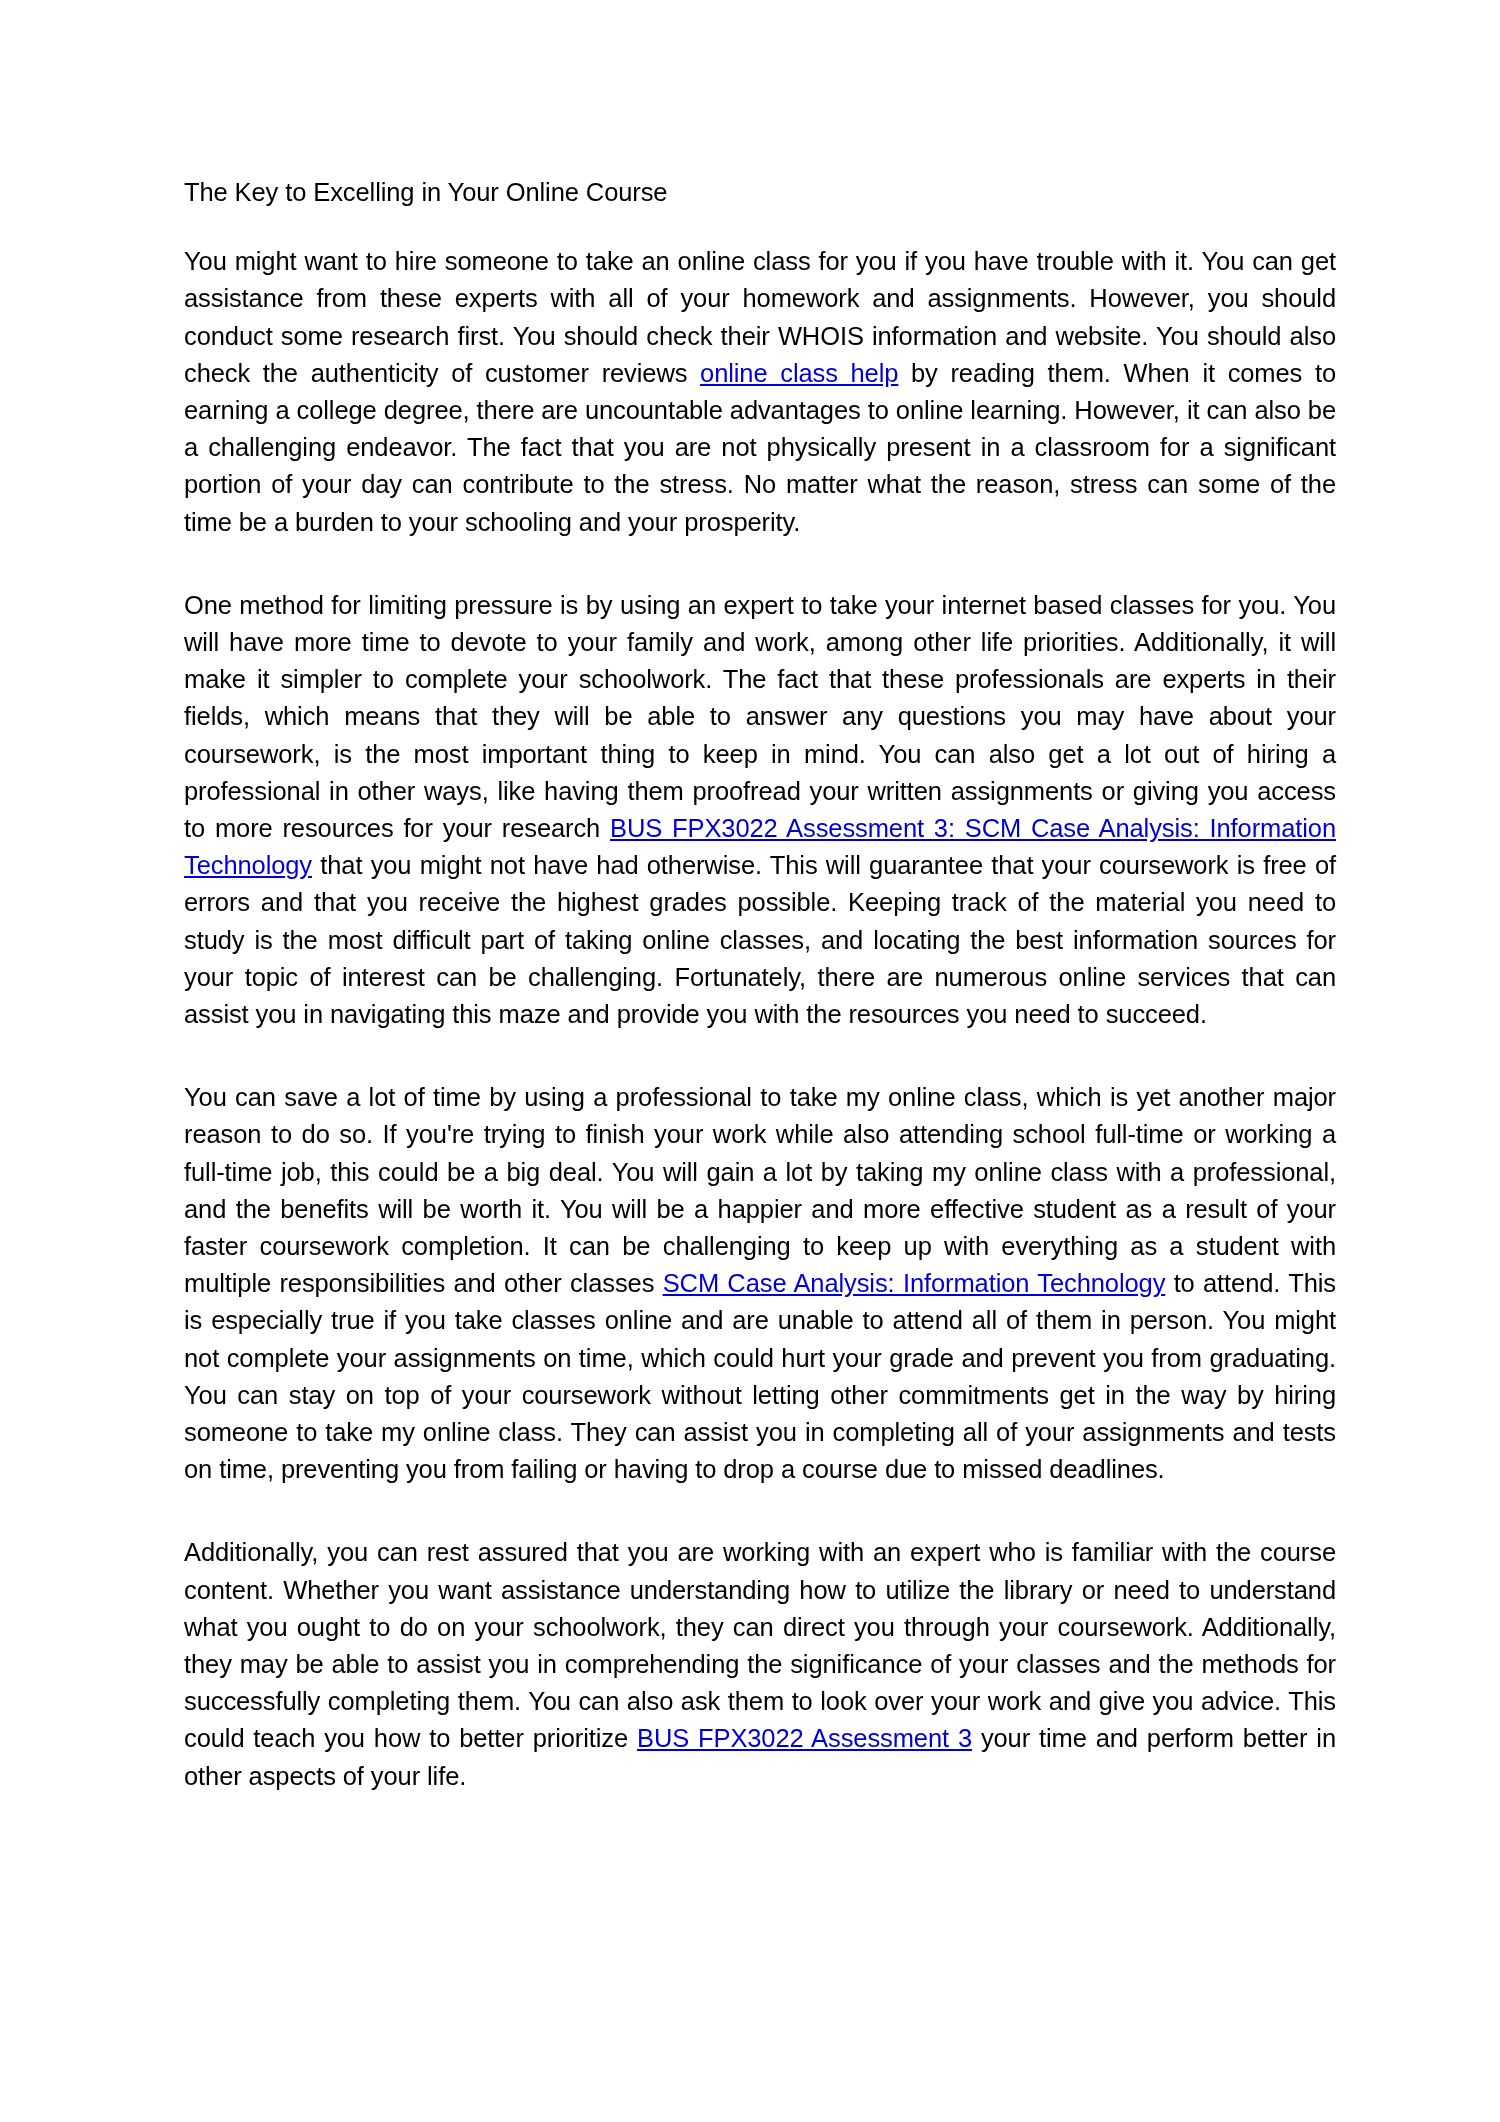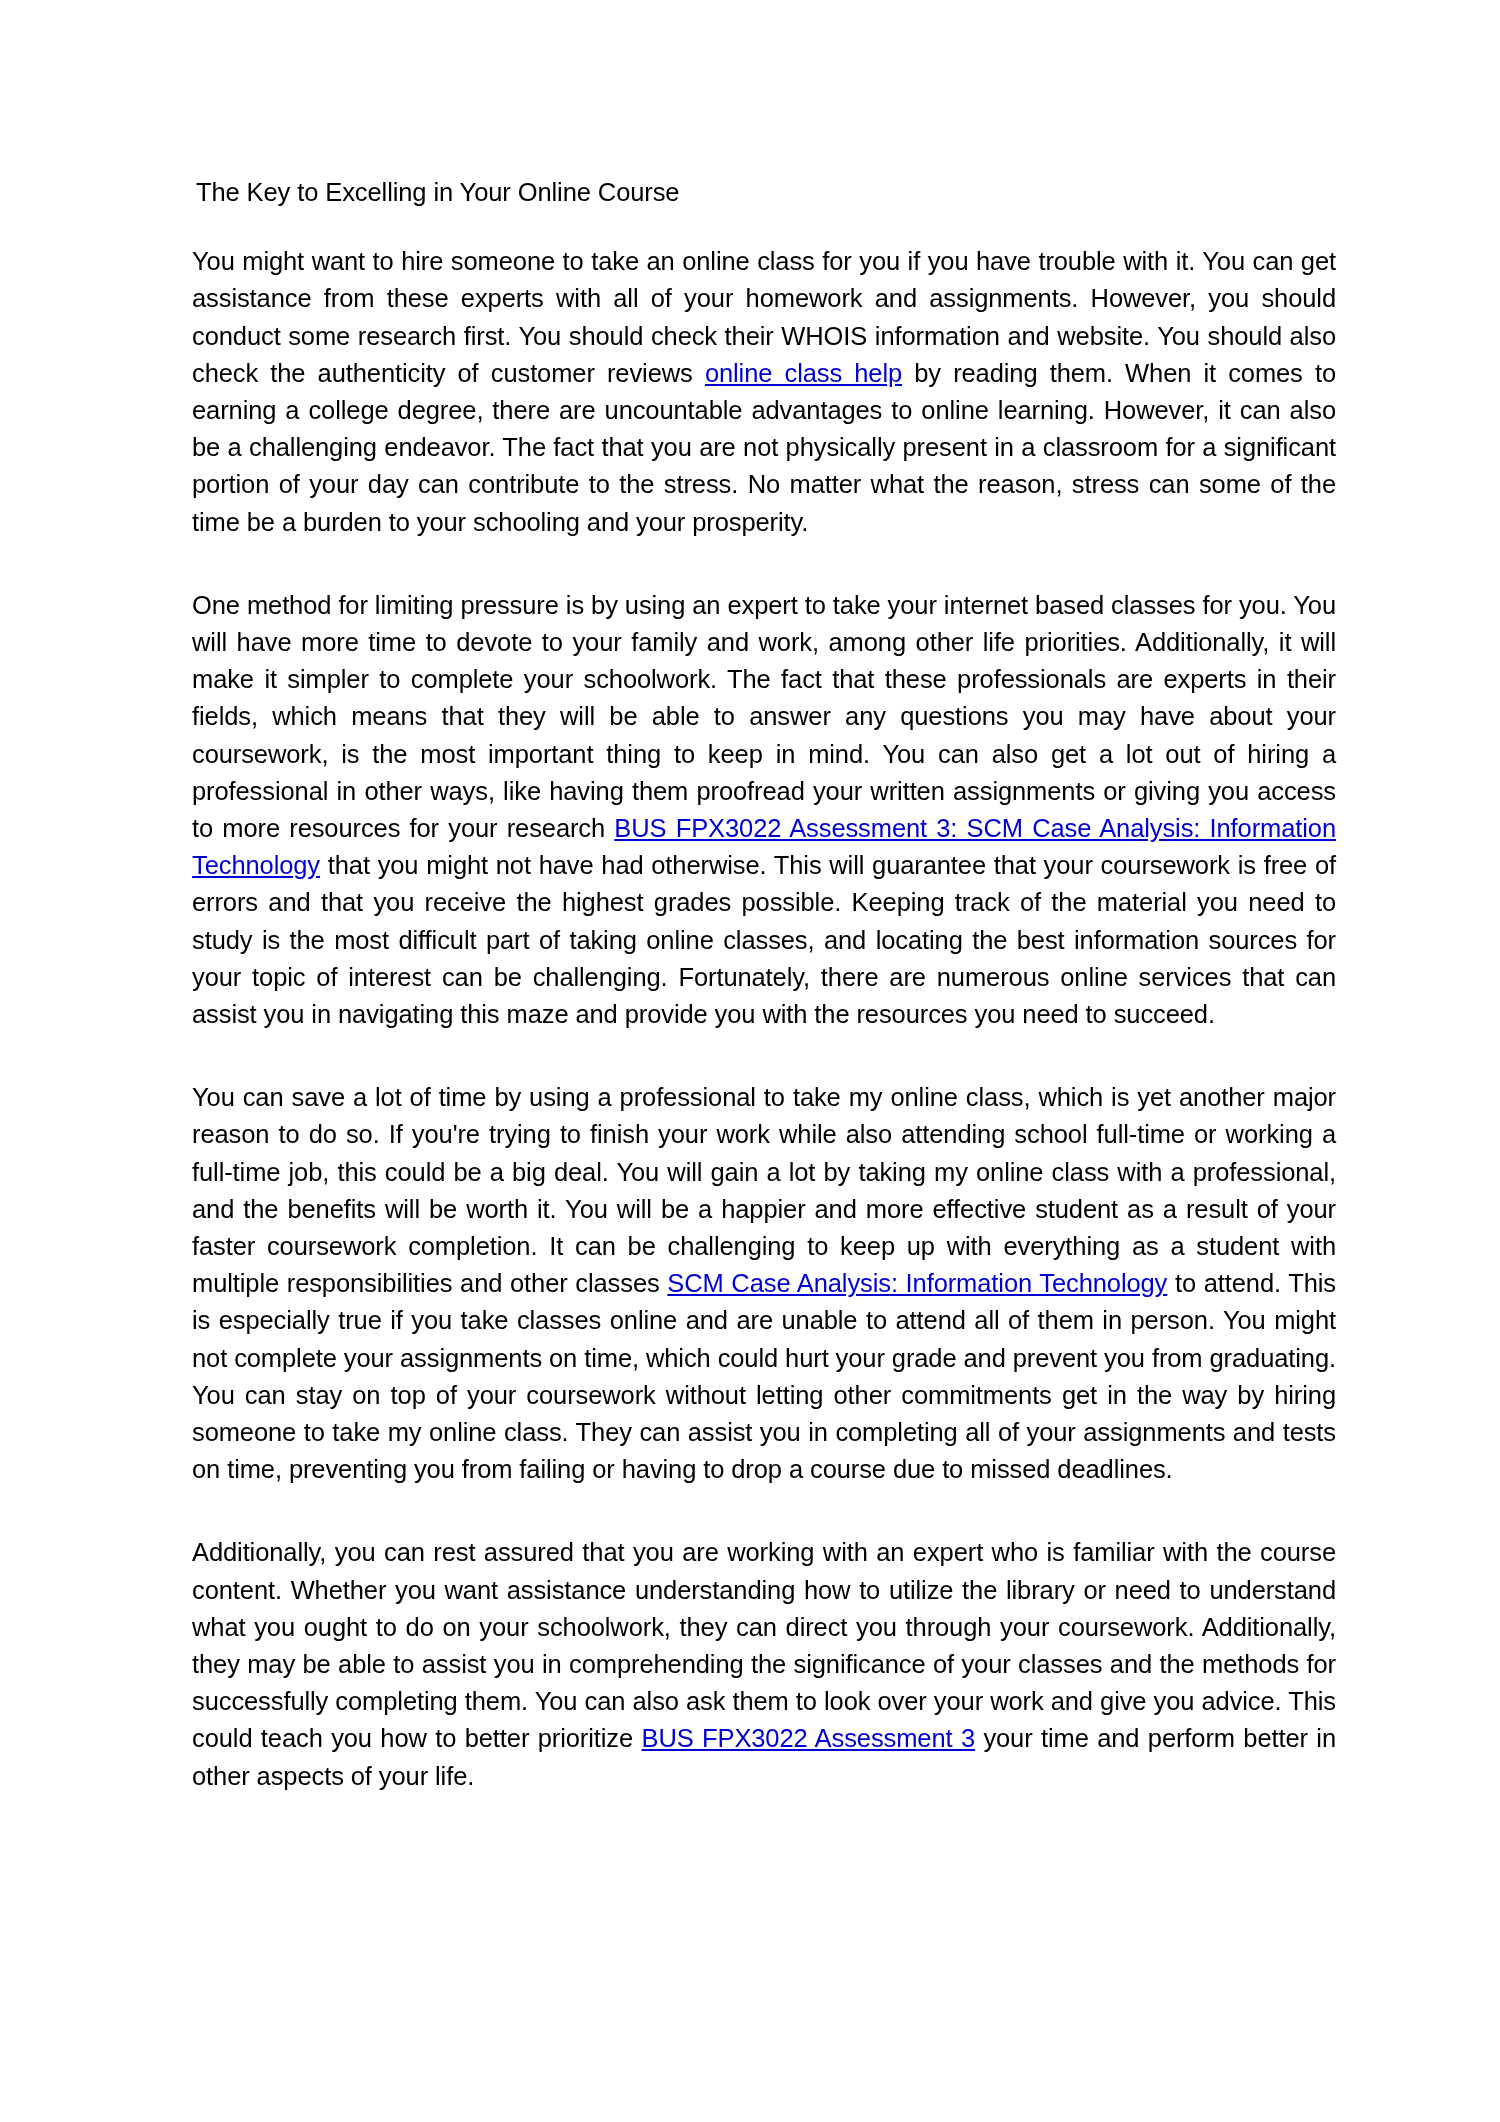--- a/index.html
+++ b/index.html
@@ -21,31 +21,31 @@
     left: 184px;
     top: 176px;
     width: 1152px;
   }
   .doc-title {
     font-family: "Liberation Sans", sans-serif;
     font-size: 25.5px;
     line-height: 1.30;
     color: #000000;
     text-align: left;
-    margin: 0 0 34px 12px;
+    margin: 0 0 34px 0;
     letter-spacing: -0.1px;
   }
   p.para {
     font-family: "Liberation Sans", sans-serif;
     font-size: 25.5px;
     line-height: 37.2px;
     color: #000000;
     text-align: justify;
     text-justify: inter-word;
-    margin: 0 0 0 8px;
+    margin: 0 0 0 0;
     letter-spacing: -0.1px;
     hyphens: none;
   }
   p.para + p.para {
     margin-top: 46px;
   }
   a.doclink {
     color: #0000d5;
     text-decoration: underline;
     text-underline-offset: 2px;

